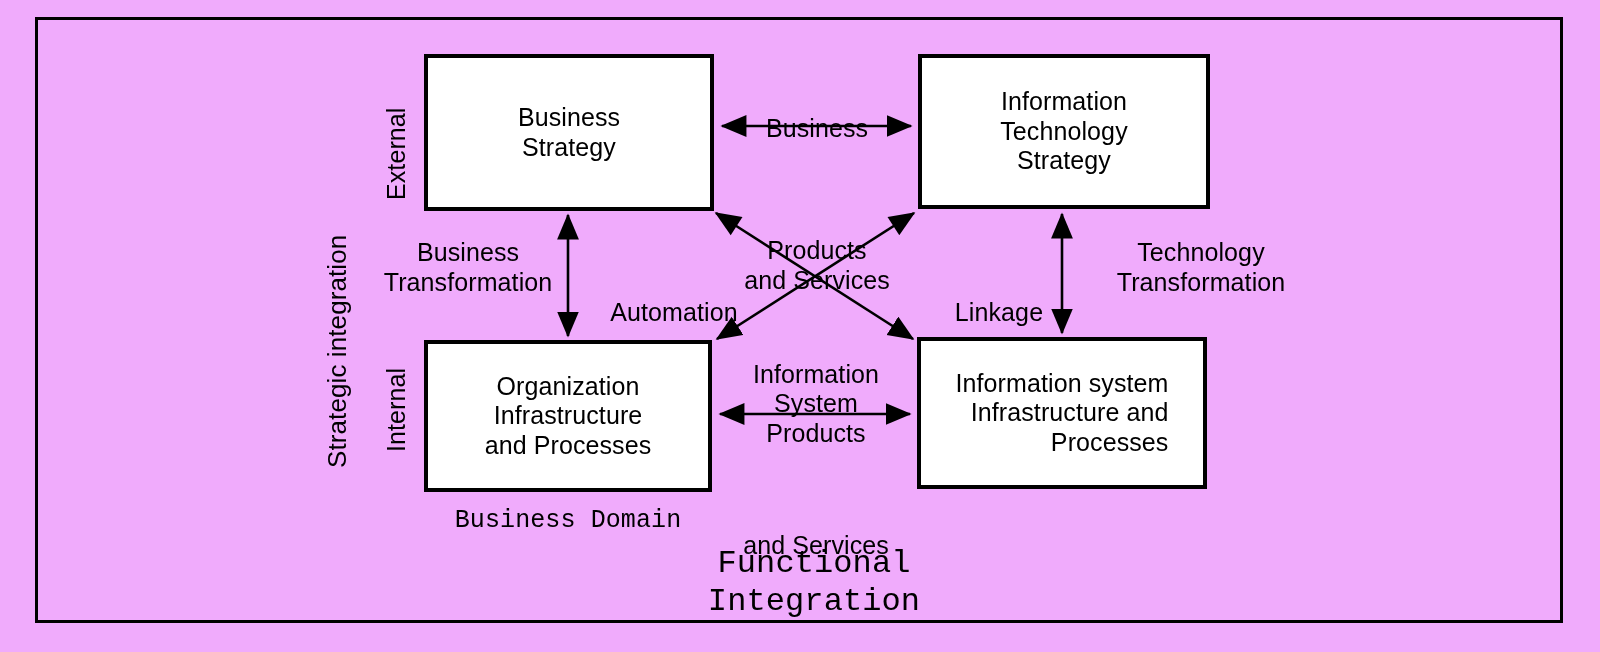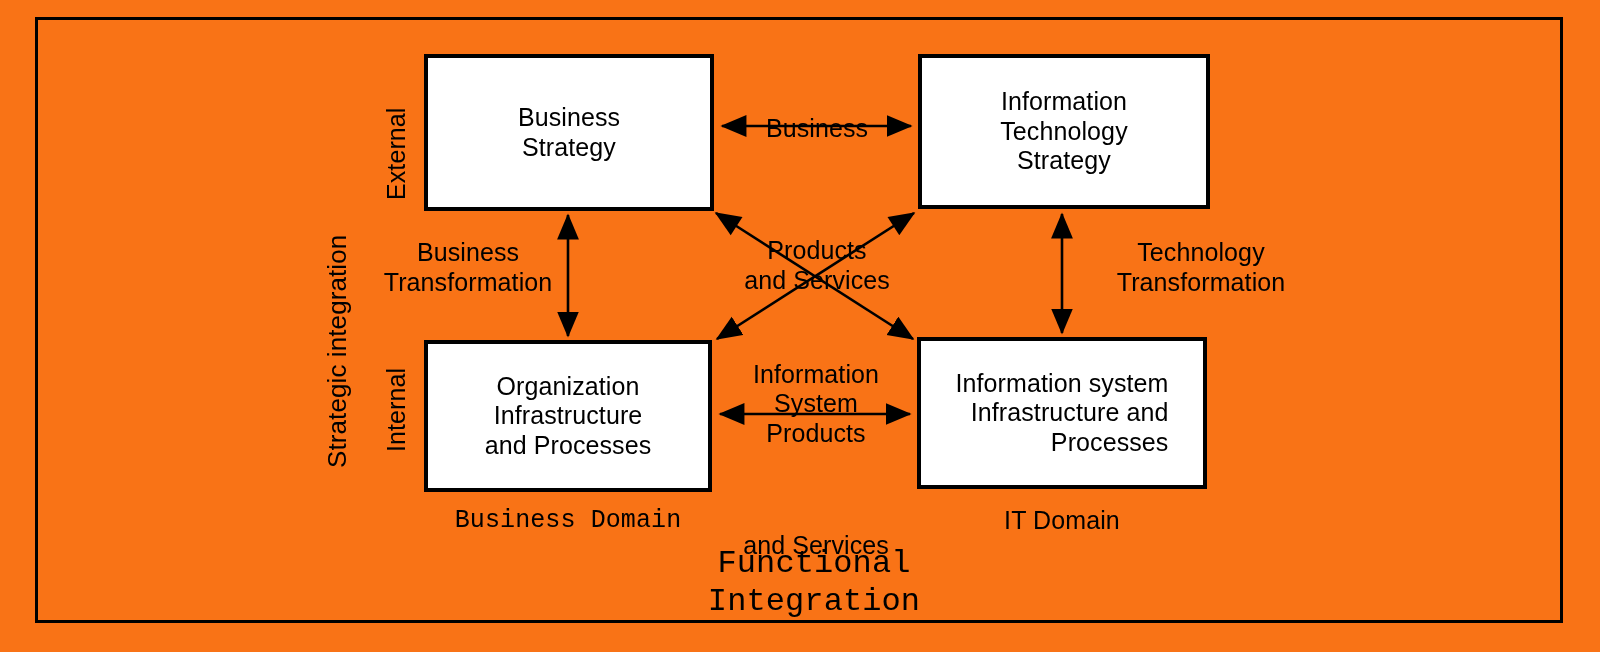--- a/index.html
+++ b/index.html
@@ -8,21 +8,21 @@
     background: #ffffff;
   }
   body {
     font-family: "Liberation Sans", sans-serif;
     color: #000000;
   }
   #canvas {
     position: relative;
     width: 1600px;
     height: 652px;
-    background: #f97316;
+    background: #f0abfc;
     overflow: hidden;
   }
   .outer-frame {
     position: absolute;
     left: 35px;
     top: 17px;
     width: 1528px;
     height: 606px;
     border: 3px solid #000000;
     box-sizing: border-box;
@@ -199,29 +199,30 @@
     <div>Products
 and Services</div>
   </div>
 
   <div class="edge-label" id="label-business-transformation">Business
 Transformation</div>
 
   <div class="edge-label" id="label-technology-transformation">Technology
 Transformation</div>
 
-
+  <div class="edge-label" id="label-automation">Automation</div>
+
+  <div class="edge-label" id="label-linkage">Linkage</div>
 
   <div class="edge-label" id="label-is-products">
     <div>Information
 System
 Products</div>
     <div style="height:24px"></div>
     <div>and Services</div>
   </div>
 
   <div class="edge-label" id="label-business-domain">Business Domain</div>
 
-  <div class="edge-label" id="label-it-domain">IT Domain</div>
 
   <div class="edge-label" id="label-functional-integration">Functional Integration</div>
 
 </div>
 
 </body></html>

